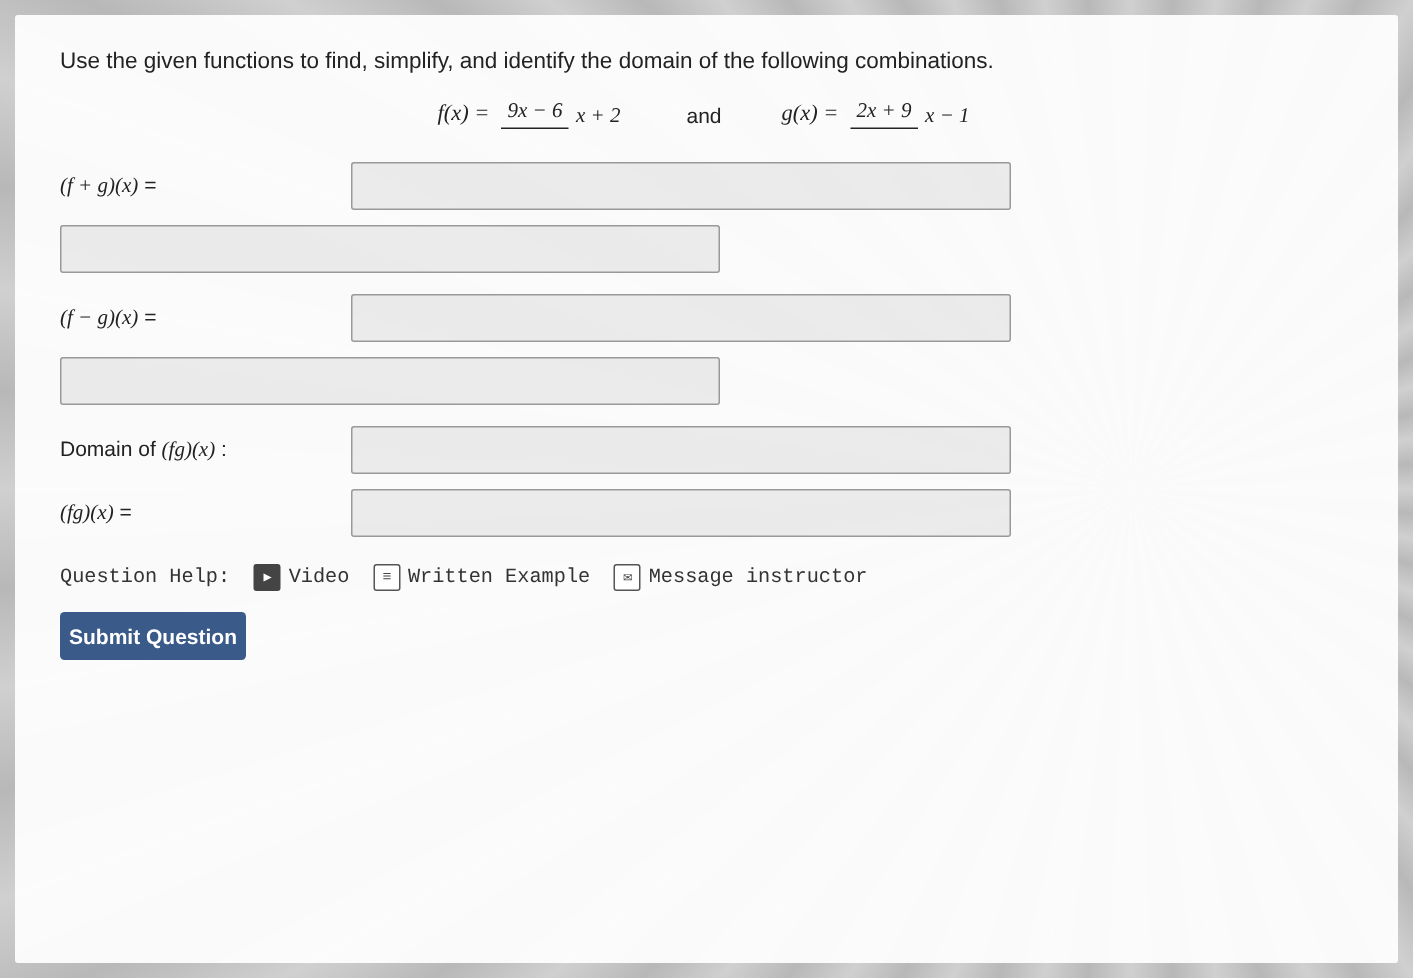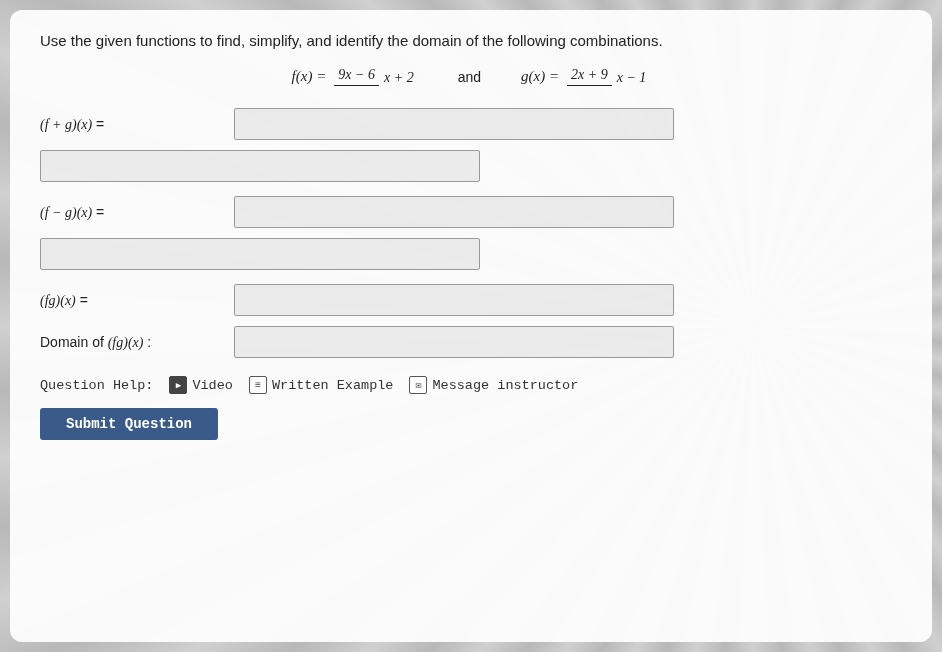--- a/index.html
+++ b/index.html
@@ -28,21 +28,21 @@
     }
 
     
     .card {
       position: absolute;
       top: 10px;
       left: 10px;
       right: 10px;
       bottom: 10px;
       background: rgba(255,255,255,0.92);
-      border-radius: 12px;
+      border-radius: 2px;
       padding: 22px 30px 20px 30px;
     }
 
     .instruction {
       font-size: 15px;
       color: #222;
       margin-bottom: 18px;
       font-family: Arial, sans-serif;
     }
 
@@ -177,23 +177,23 @@
     .help-icon.mail {
       background: white;
       color: #444;
     }
 
     
     .submit-btn {
       background: #3a5a8a;
       color: white;
       border: none;
-      padding: 8px 26px;
-      font-size: 14px;
-      font-family: Liberation Mono, monospace;
+      padding: 8px 6px;
+      font-size: 14px;
+      font-family: Liberation Sans, sans-serif;
       border-radius: 3px;
       cursor: pointer;
       font-weight: bold;
     }
 
     @keyframes blink {
       0%, 100% { opacity: 1; }
       50% { opacity: 0; }
     }
   </style>
@@ -248,27 +248,27 @@
     </div>
     <div class="input-row">
       <input class="answer-input" type="text" value="" style="">
     </div>
   </div>
 
   
   <div class="input-section">
     <div class="input-row">
       <span class="row-label">
+        Domain of <span class="math">(fg)(x)</span> :
+      </span>
+      <input class="answer-input" type="text" value="" style="">
+    </div>
+    <div class="input-row">
+      <span class="row-label">
         <span class="math">(fg)(x)</span> =
-      </span>
-      <input class="answer-input" type="text" value="" style="">
-    </div>
-    <div class="input-row">
-      <span class="row-label">
-        Domain of <span class="math">(fg)(x)</span> :
       </span>
       <input class="answer-input" type="text" value="" style="">
     </div>
   </div>
 
   
   <div class="help-row">
     <span class="help-label">Question Help:</span>
 
     <div class="help-item">

